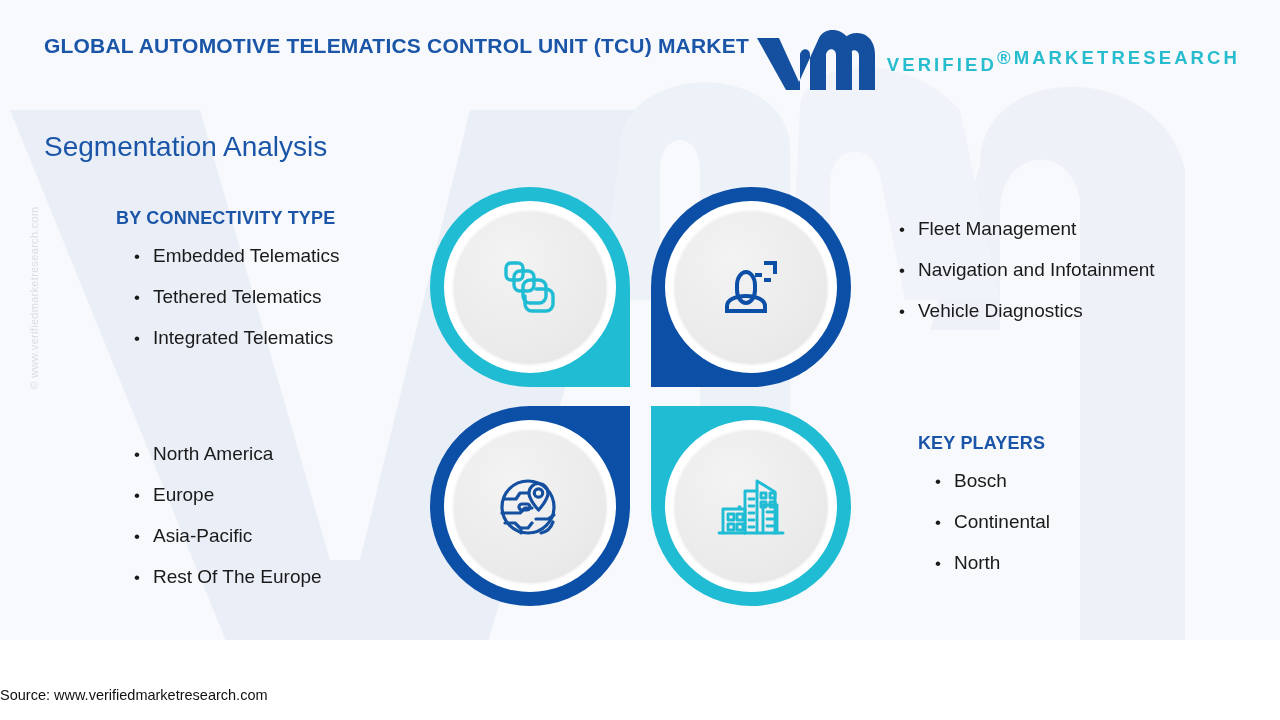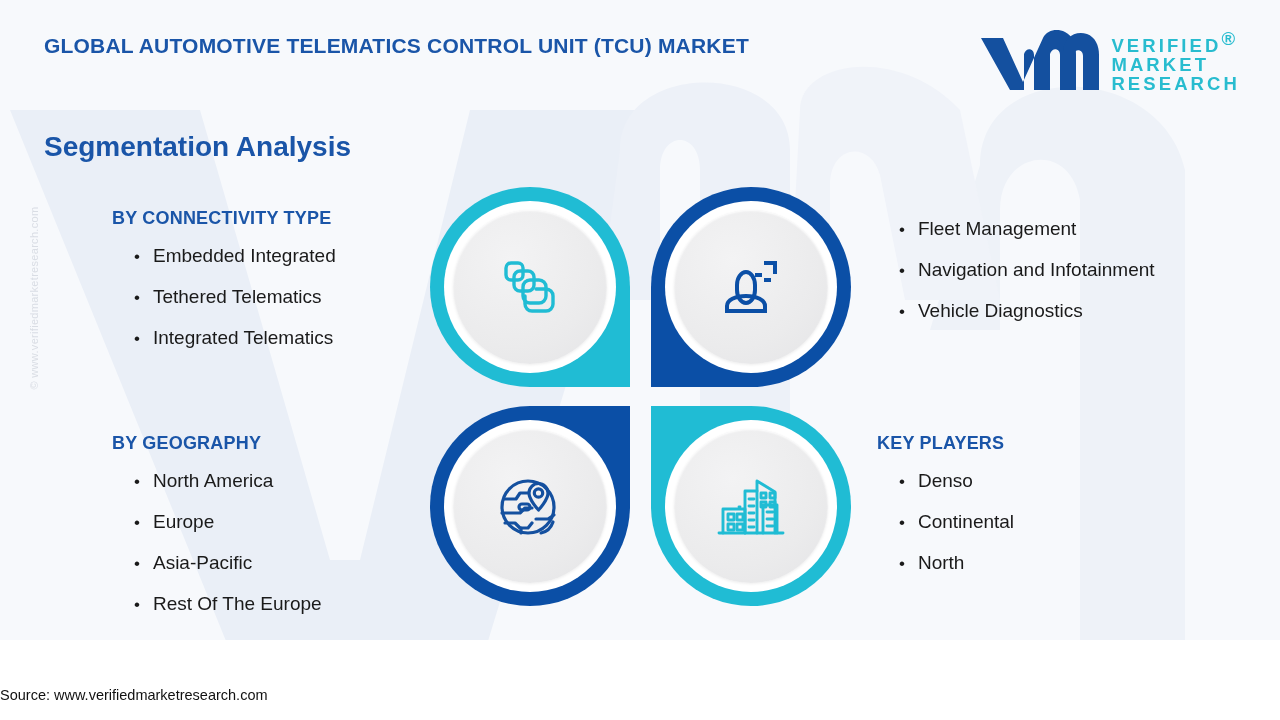--- a/index.html
+++ b/index.html
@@ -21,48 +21,48 @@
   }
 
   
   .title{
     position:absolute;left:44px;top:32px;width:860px;z-index:5;
     font-size:21px;font-weight:bold;line-height:1.33;
     color:#1a55a8;letter-spacing:.2px;text-transform:uppercase;
   }
   .subtitle{
     position:absolute;left:44px;top:131px;z-index:5;
-    font-size:28px;font-weight:bold;color:#1a55a8;
+    font-size:28px;font-weight:normal;color:#1a55a8;
   }
 
   
   .logo{position:absolute;right:40px;top:28px;z-index:5;display:flex;align-items:center;gap:12px;}
-  .logo-words{display:flex;flex-direction:column;line-height:1.03;}
+  .logo-words{display:flex;flex-direction:row;line-height:1.03;}
   .logo-words span{
     font-size:18.5px;font-weight:bold;color:#28bccf;letter-spacing:3.1px;
   }
   .logo-reg{font-size:9px;vertical-align:super;color:#28bccf;font-weight:bold;}
 
   
   .col{position:absolute;z-index:5;}
   .col-head{
     font-size:18px;font-weight:bold;color:#1a55a8;letter-spacing:.2px;
-    text-transform:uppercase;margin-bottom:6px;
+    text-transform:uppercase;margin-bottom:6px;text-align:center;
   }
   .col ul{list-style:none;margin:0;padding:0;}
   .col li{
     display:flex;align-items:baseline;gap:13px;
     font-size:19px;color:#1a1a1a;line-height:1;padding:11px 0 11px 22px;
   }
   .col li .dot{font-size:17px;line-height:1;color:#1a1a1a;}
 
   #col-connectivity{left:112px;top:208px;}
   #col-geography  {left:112px;top:433px;}
   #col-application{left:877px;top:208px;}
-  #col-players    {left:877px;top:433px;}
+  #col-players    {left:913px;top:433px;}
 
   
   .quad{position:absolute;z-index:4;width:200px;height:200px;}
   .ring{
     position:absolute;inset:0;border-radius:50%;
   }
   .ring.tl{border-bottom-right-radius:0;}
   .ring.tr{border-bottom-left-radius:0;}
   .ring.bl{border-top-right-radius:0;}
   .ring.br{border-top-left-radius:0;}
@@ -130,35 +130,34 @@
     <span>MARKET</span>
     <span>RESEARCH</span>
   </div>
 </div>
 
 <div class="col" id="col-connectivity">
   <div class="col-head">BY CONNECTIVITY TYPE</div>
   <ul>
     <li>
         <span class="dot">•</span>
-        <span>Embedded Integrated</span>
+        <span>Embedded Telematics</span>
       </li>
     <li>
         <span class="dot">•</span>
         <span>Tethered Telematics</span>
       </li>
     <li>
         <span class="dot">•</span>
         <span>Integrated Telematics</span>
       </li>
   </ul>
 </div>
 
 <div class="col" id="col-geography">
-  <div class="col-head">BY GEOGRAPHY</div>
   <ul>
     <li>
         <span class="dot">•</span>
         <span>North America</span>
       </li>
     <li>
         <span class="dot">•</span>
         <span>Europe</span>
       </li>
     <li>
@@ -187,21 +186,21 @@
         <span>Vehicle Diagnostics</span>
       </li>
   </ul>
 </div>
 
 <div class="col" id="col-players">
   <div class="col-head">KEY PLAYERS</div>
   <ul>
     <li>
         <span class="dot">•</span>
-        <span>Denso</span>
+        <span>Bosch</span>
       </li>
     <li>
         <span class="dot">•</span>
         <span>Continental</span>
       </li>
     <li>
         <span class="dot">•</span>
         <span>North</span>
       </li>
   </ul>

